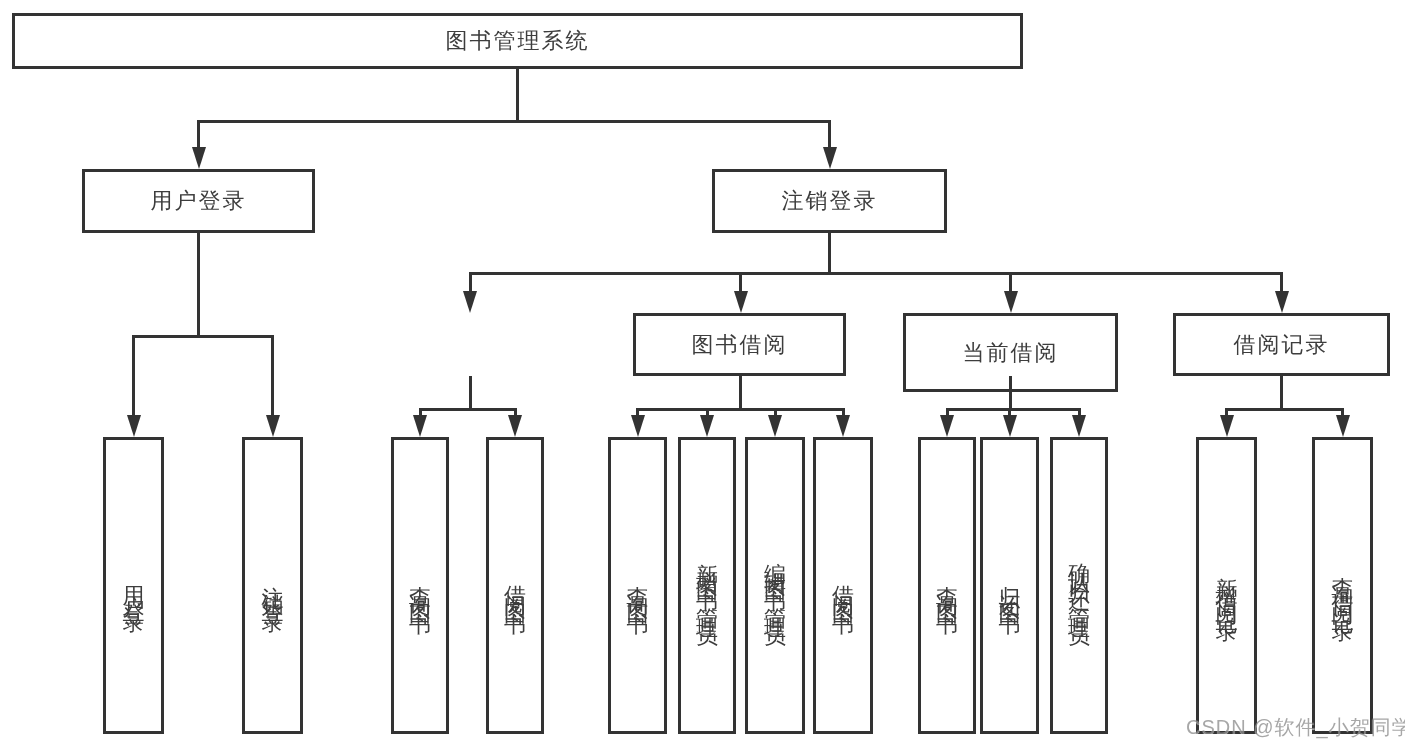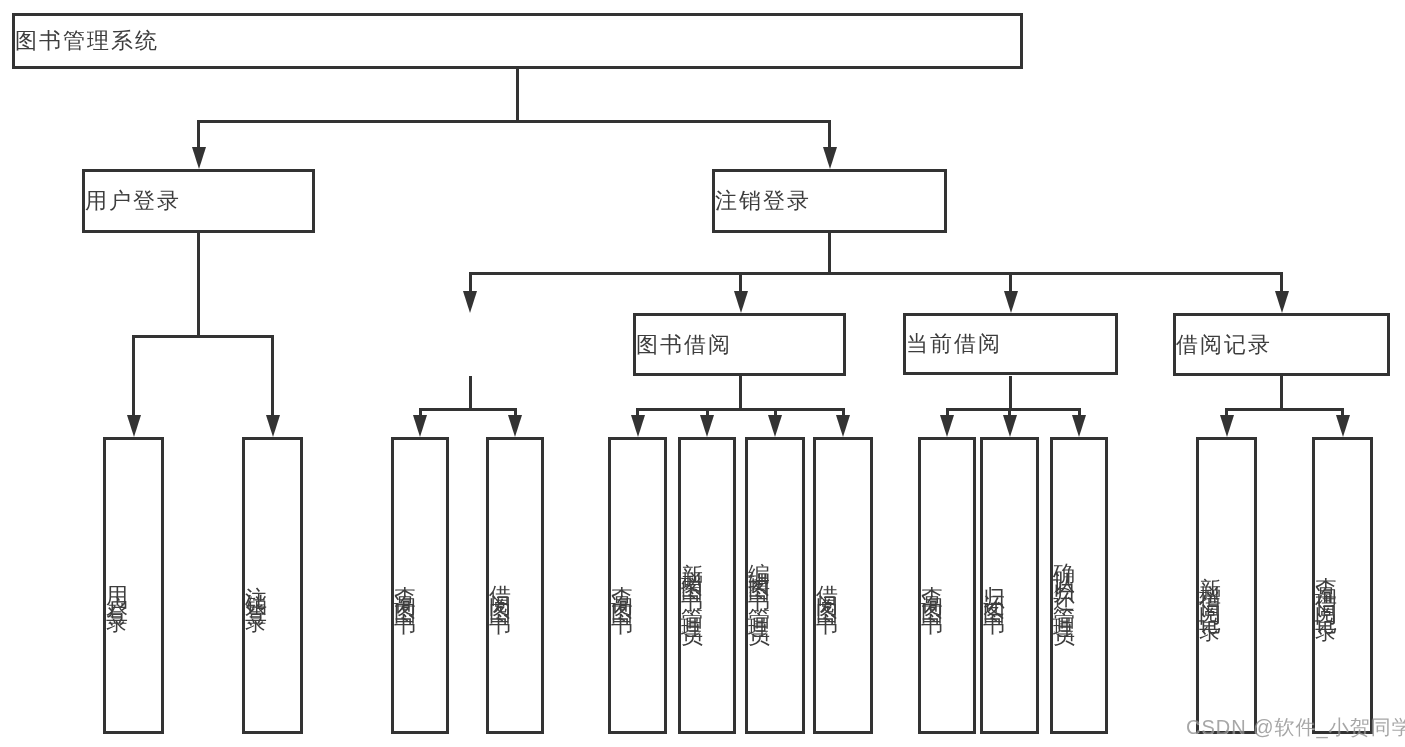--- a/index.html
+++ b/index.html
@@ -11,20 +11,21 @@
     height: 747px;
     background: #ffffff;
     overflow: hidden;
   }
   .box {
     position: absolute;
     border: 3px solid #333333;
     background: #ffffff;
     display: flex;
     align-items: center;
+    justify-content: center;
     color: #3d3d3d;
   }
   .box.h span {
     font-size: 22px;
     letter-spacing: 2px;
     white-space: nowrap;
   }
   .box.v span {
     writing-mode: vertical-rl;
     text-orientation: mixed;
@@ -67,21 +68,21 @@
     </div>
     <div class="box h" style="left: 82px; top: 169px; width: 233px; height: 64px;">
       <span>用户登录</span>
     </div>
     <div class="box h" style="left: 712px; top: 169px; width: 235px; height: 64px;">
       <span>注销登录</span>
     </div>
     <div class="box h" style="left: 633px; top: 313px; width: 213px; height: 63px;">
       <span>图书借阅</span>
     </div>
-    <div class="box h" style="left: 903px; top: 313px; width: 215px; height: 62px;">
+    <div class="box h" style="left: 903px; top: 313px; width: 215px; height: 79px;">
       <span>当前借阅</span>
     </div>
     <div class="box h" style="left: 1173px; top: 313px; width: 217px; height: 63px;">
       <span>借阅记录</span>
     </div>
     <div class="box v" style="left: 103px; top: 437px; width: 61px; height: 297px;">
       <span>用户登录</span>
     </div>
     <div class="box v" style="left: 242px; top: 437px; width: 61px; height: 297px;">
       <span>注销登录</span>

